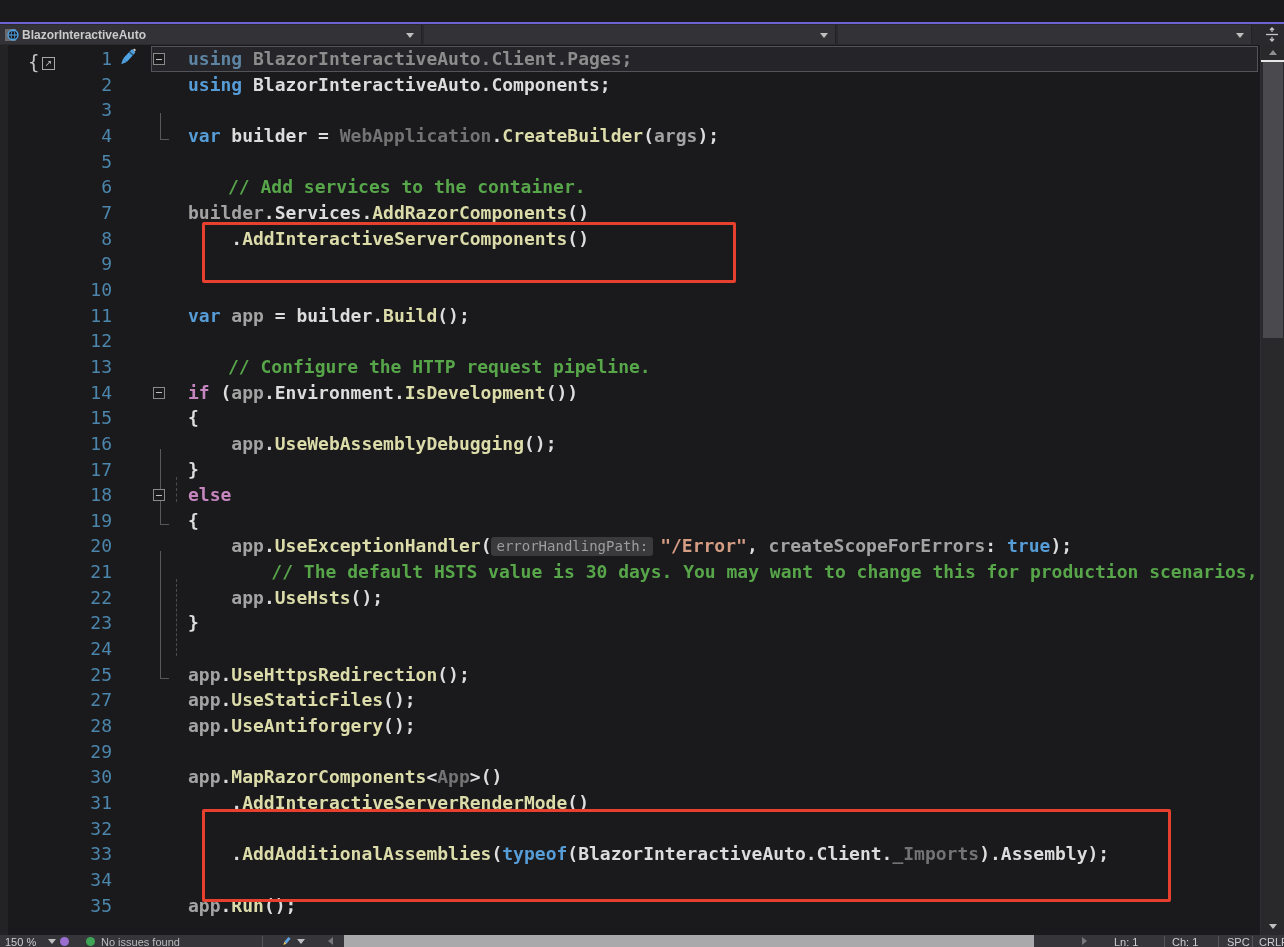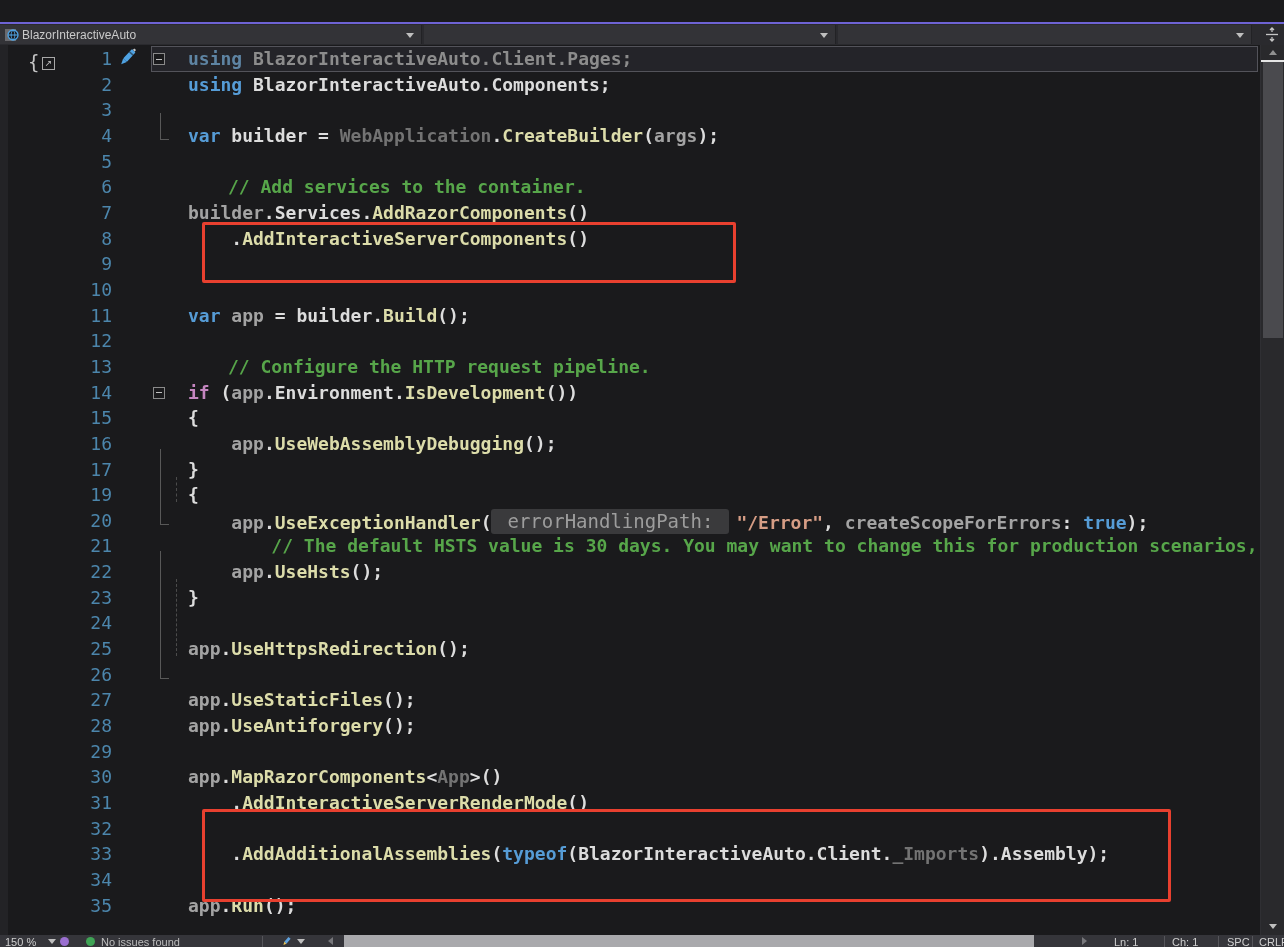--- a/index.html
+++ b/index.html
@@ -12,21 +12,21 @@
          font-size:12.5px; font-weight:bold; display:flex; align-items:center; padding:0 8px; gap:8px; }
   .tab-title { white-space:nowrap; }
   .tab-pin { width:12px; height:12px; display:inline-block; }
   .tab-close { color:#d8d8d8; font-size:15px; line-height:12px; font-weight:normal; }
   .tabbar-right { position:absolute; right:6px; top:5px; display:flex; gap:14px; align-items:center; }
   .accent-line { position:absolute; left:0; top:22px; width:1284px; height:2px; background:#6E63D4; }
 
   
   .navbar { position:absolute; left:0; top:24px; width:1284px; height:21px; background:#2A2A2E; }
   .nav-sec { position:absolute; top:1px; height:19px; background:#333337; border-right:1px solid #222225; }
-  .nav-sec1 { left:0; width:422px; }
+  .nav-sec1 { left:0; width:422px;font-weight:bold; }
   .nav-sec2 { left:424px; width:412px; }
   .nav-sec3 { left:838px; width:414px; }
   .nav-label { position:absolute; left:22px; top:3px; font-size:12px; color:#CACACA; white-space:nowrap; }
   .nav-caret { position:absolute; top:8px; }
   .caret-down { width:0; height:0; border-left:4px solid transparent; border-right:4px solid transparent; border-top:5px solid #BFBFBF; }
   .caret-up { width:0; height:0; border-left:4px solid transparent; border-right:4px solid transparent; border-bottom:5px solid #909090; }
   .tri-left { width:0; height:0; border-top:4px solid transparent; border-bottom:4px solid transparent; border-right:5px solid #77777B; }
   .tri-right { width:0; height:0; border-top:4px solid transparent; border-bottom:4px solid transparent; border-left:5px solid #77777B; }
 
   
@@ -49,22 +49,22 @@
   .tk-k    { color:#569CD6; }
   .tk-ctrl { color:#C586C0; }
   .tk-cls  { color:#737373; }
   .tk-m    { color:#DCDCAA; }
   .tk-v    { color:#a3a3a3; }
   .tk-p    { color:#DCDCDC; }
   .tk-cm   { color:#57A64A;margin-left:40px; }
   .tk-s    { color:#D69D85; }
   .tk-dim  { color:#8C8C8C; }
   .tk-kdim { color:#5E84A3; }
-  .tk-hint { background:#3A3A3C; color:#9D9D9D; font-size:19px; font-weight:normal; border-radius:3px;
-             padding:1px 16px 2px; margin-right:7px; vertical-align:1px; }
+  .tk-hint { background:#3A3A3C; color:#9D9D9D; font-size:14px; font-weight:normal; border-radius:3px;
+             padding:1px 5px 2px; margin-right:7px; vertical-align:1px; }
 
   .guide  { position:absolute; border-left:1px solid #585858; border-bottom:1px solid #585858; width:9px; }
   .dguide { position:absolute; border-left:1px dashed #4C4C4C; width:1px; }
 
   .redbox { position:absolute; border:3px solid #E8402F; border-radius:2px; z-index:6; }
 
   
   .vscroll { position:absolute; right:0; top:45px; width:24px; height:890px; background:#29292C; border-left:1px solid #2F2F33; }
   .vthumb  { position:absolute; left:2px; width:20px; top:17px; height:276px; background:#4A4A4E; }
   .vmark   { position:absolute; left:0; width:24px; top:15px; height:2px; background:#E6E6E6; }
@@ -193,20 +193,25 @@
         </div>
         <div class="row">
           <span class="ln">16</span>
           <span class="code"><span class="tk-p">    </span><span class="tk-v">app</span><span class="tk-p">.</span><span class="tk-m">UseWebAssemblyDebugging</span><span class="tk-p">();</span></span>
         </div>
         <div class="row">
           <span class="ln">17</span>
           <span class="code"><span class="tk-p">}</span></span>
         </div>
         <div class="row">
+          <span class="ln">18</span>
+          <span class="fold"></span>
+          <span class="code"><span class="tk-ctrl">else</span></span>
+        </div>
+        <div class="row">
           <span class="ln">19</span>
           <span class="code"><span class="tk-p">{</span></span>
         </div>
         <div class="row">
           <span class="ln">20</span>
           <span class="code"><span class="tk-p">    </span><span class="tk-v">app</span><span class="tk-p">.</span><span class="tk-m">UseExceptionHandler</span><span class="tk-p">(</span><span class="tk-hint">errorHandlingPath:</span><span class="tk-s">"/Error"</span><span class="tk-p">, </span><span class="tk-v">createScopeForErrors</span><span class="tk-p">: </span><span class="tk-k">true</span><span class="tk-p">);</span></span>
         </div>
         <div class="row">
           <span class="ln">21</span>
           <span class="code"><span class="tk-p">    </span><span class="tk-cm">// The default HSTS value is 30 days. You may want to change this for production scenarios,</span></span>
@@ -219,24 +224,20 @@
           <span class="ln">23</span>
           <span class="code"><span class="tk-p">}</span></span>
         </div>
         <div class="row">
           <span class="ln">24</span>
           <span class="code"></span>
         </div>
         <div class="row">
           <span class="ln">25</span>
           <span class="code"><span class="tk-v">app</span><span class="tk-p">.</span><span class="tk-m">UseHttpsRedirection</span><span class="tk-p">();</span></span>
-        </div>
-        <div class="row">
-          <span class="ln">26</span>
-          <span class="code"></span>
         </div>
         <div class="row">
           <span class="ln">27</span>
           <span class="code"><span class="tk-v">app</span><span class="tk-p">.</span><span class="tk-m">UseStaticFiles</span><span class="tk-p">();</span></span>
         </div>
         <div class="row">
           <span class="ln">28</span>
           <span class="code"><span class="tk-v">app</span><span class="tk-p">.</span><span class="tk-m">UseAntiforgery</span><span class="tk-p">();</span></span>
         </div>
         <div class="row">

